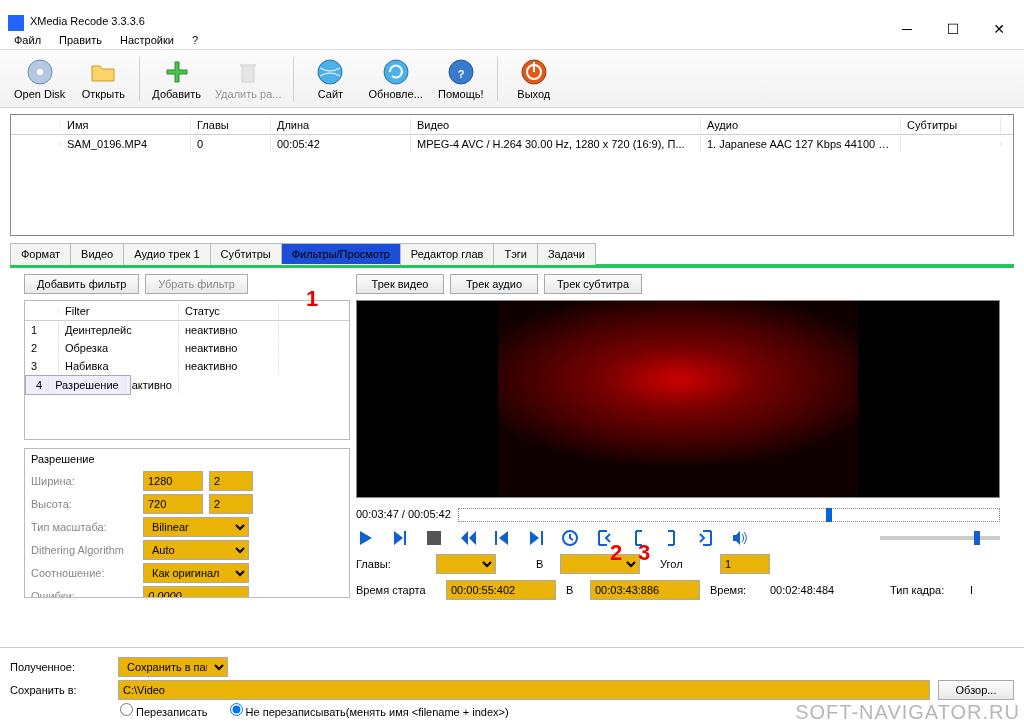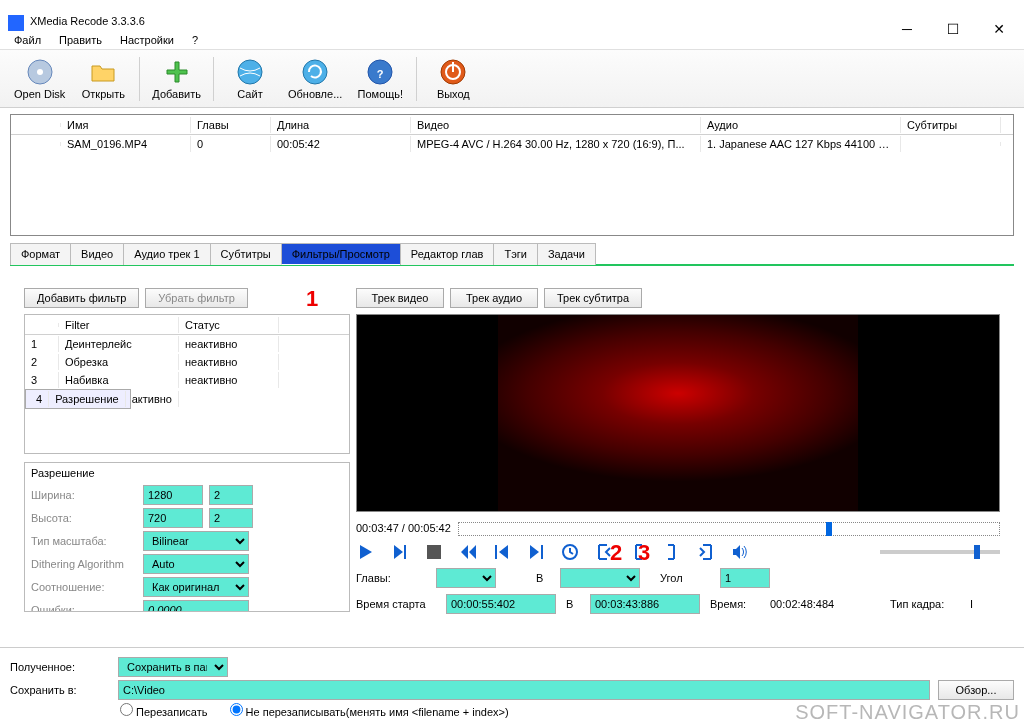--- a/index.html
+++ b/index.html
@@ -14,40 +14,40 @@
 .toolbar{height:58px;display:flex;align-items:center;padding:2px 8px;gap:2px;border-bottom:1px solid #d0d0d0;background:linear-gradient(#fcfcfc,#f2f2f2)}
 .tool-btn{display:flex;flex-direction:column;align-items:center;justify-content:center;padding:4px 6px;min-width:60px;gap:2px}
 .tool-btn.disabled{opacity:.4}
 .tool-icon{width:28px;height:28px;display:flex;align-items:center;justify-content:center}
 .tool-sep{width:1px;height:44px;background:#d0d0d0;margin:0 4px}
 .file-grid{margin:6px 10px;border:1px solid #888;height:122px;overflow:auto}
 .grid-head{display:flex;background:#fff;border-bottom:1px solid #d0d0d0;height:20px;align-items:center}
 .grid-head>div,.grid-row>div{padding:2px 6px;border-right:1px solid #e8e8e8;overflow:hidden;white-space:nowrap;text-overflow:ellipsis}
 .grid-row{display:flex;height:18px;align-items:center}
 .c0{width:50px}.c1{width:130px}.c2{width:80px}.c3{width:140px}.c4{width:290px}.c5{width:200px}.c6{width:100px}
-.tabs-row{display:flex;margin:4px 10px 16px;border-bottom:2px solid #22c55e}
+.tabs-row{display:flex;margin:4px 10px 0;border-bottom:4px solid #22c55e}
 .tab{padding:4px 10px;border:1px solid #bbb;border-bottom:none;background:#f4f4f4;margin-right:-1px;position:relative;top:1px}
 .tab.active{background:#1d4ed8;border-bottom:1px solid #fff}
 .content{margin:0 24px;padding:6px 0;display:flex;gap:6px}
 .left-col{width:330px}
 .right-col{flex:1}
 .btn-row{display:flex;gap:6px;margin-bottom:6px;align-items:center}
 .push-btn{padding:3px 12px;border:1px solid #aaa;background:linear-gradient(#fcfcfc,#e8e8e8);min-width:88px;text-align:center}
 .push-btn.disabled{color:#888}
 .ann{color:#e00;font-size:22px;font-weight:bold;position:absolute}
 .filter-grid{border:1px solid #bbb;height:140px;overflow:auto}
 .fg-head{display:flex;height:20px;border-bottom:1px solid #d0d0d0;align-items:center}
 .fg-head>div,.fg-row>div{padding:2px 6px;border-right:1px solid #e8e8e8}
 .fg-row{display:flex;height:18px;align-items:center}
 .fg-row.sel{background:#eef}
 .fc0{width:34px}.fc1{width:120px}.fc2{width:100px}
 .res-panel{border:1px solid #bbb;margin-top:8px;padding:4px 6px;background:#fff;height:150px;overflow:hidden}
 .res-row{display:flex;align-items:center;margin:3px 0;gap:6px}
 .res-row label{width:106px;color:#888}
-.num-input,.sel,.txt-input{border:1px solid #aaa;padding:2px 4px;background:#5eead4;height:20px}
+.num-input,.sel,.txt-input{border:1px solid #aaa;padding:2px 4px;background:#eab308;height:20px}
 .num-input{width:60px}
 .sel{width:106px}
 .preview-pane{border:1px solid #888;height:198px;background:#000;display:flex;align-items:center;justify-content:center;position:relative}
 .preview-img{width:360px;height:196px;background:radial-gradient(ellipse 60% 45% at 50% 40%,#c00 0%,#700 35%,#400 70%,#100 100%)}
 .time-row{display:flex;align-items:flex-start;gap:7px;margin:10px 0 4px}
 .seekbar{flex:1;height:14px;border:1px dotted #888;position:relative}
 .seekmark{position:absolute;width:6px;height:14px;background:#0066e0;top:-1px}
 .play-ctrl{display:flex;gap:14px;align-items:center;margin:6px 0}
 .pc-btn{width:20px;height:20px;display:flex;align-items:center;justify-content:center}
 .info-grid{display:grid;grid-template-columns:70px 90px 14px 90px 50px 56px;gap:6px 10px;align-items:center;margin-top:6px}
@@ -100,20 +100,29 @@
   </div>
   <div class="tool-sep"></div>
   <div class="tool-btn">
     <div class="tool-icon">
         <svg width="28" height="28">
           <path d="M12 4h4v8h8v4h-8v8h-4v-8H4v-4h8z" fill="#4ec24e" stroke="#2a8a2a"></path>
         </svg>
       </div>
     <span>Добавить</span>
   </div>
+  <div class="tool-btn disabled">
+    <div class="tool-icon">
+        <svg width="28" height="28">
+          <rect x="8" y="8" width="12" height="16" fill="#ccc" stroke="#999"></rect>
+          <rect x="6" y="6" width="16" height="3" fill="#bbb"></rect>
+        </svg>
+      </div>
+    <span>Удалить ра...</span>
+  </div>
   <div class="tool-sep"></div>
   <div class="tool-btn">
     <div class="tool-icon">
         <svg width="28" height="28">
           <circle cx="14" cy="14" r="12" fill="#4db0e8" stroke="#2277aa"></circle>
           <path d="M4 10 Q14 16 24 10 M4 18 Q14 12 24 18" fill="none" stroke="#fff"></path>
         </svg>
       </div>
     <span>Сайт</span>
   </div>

